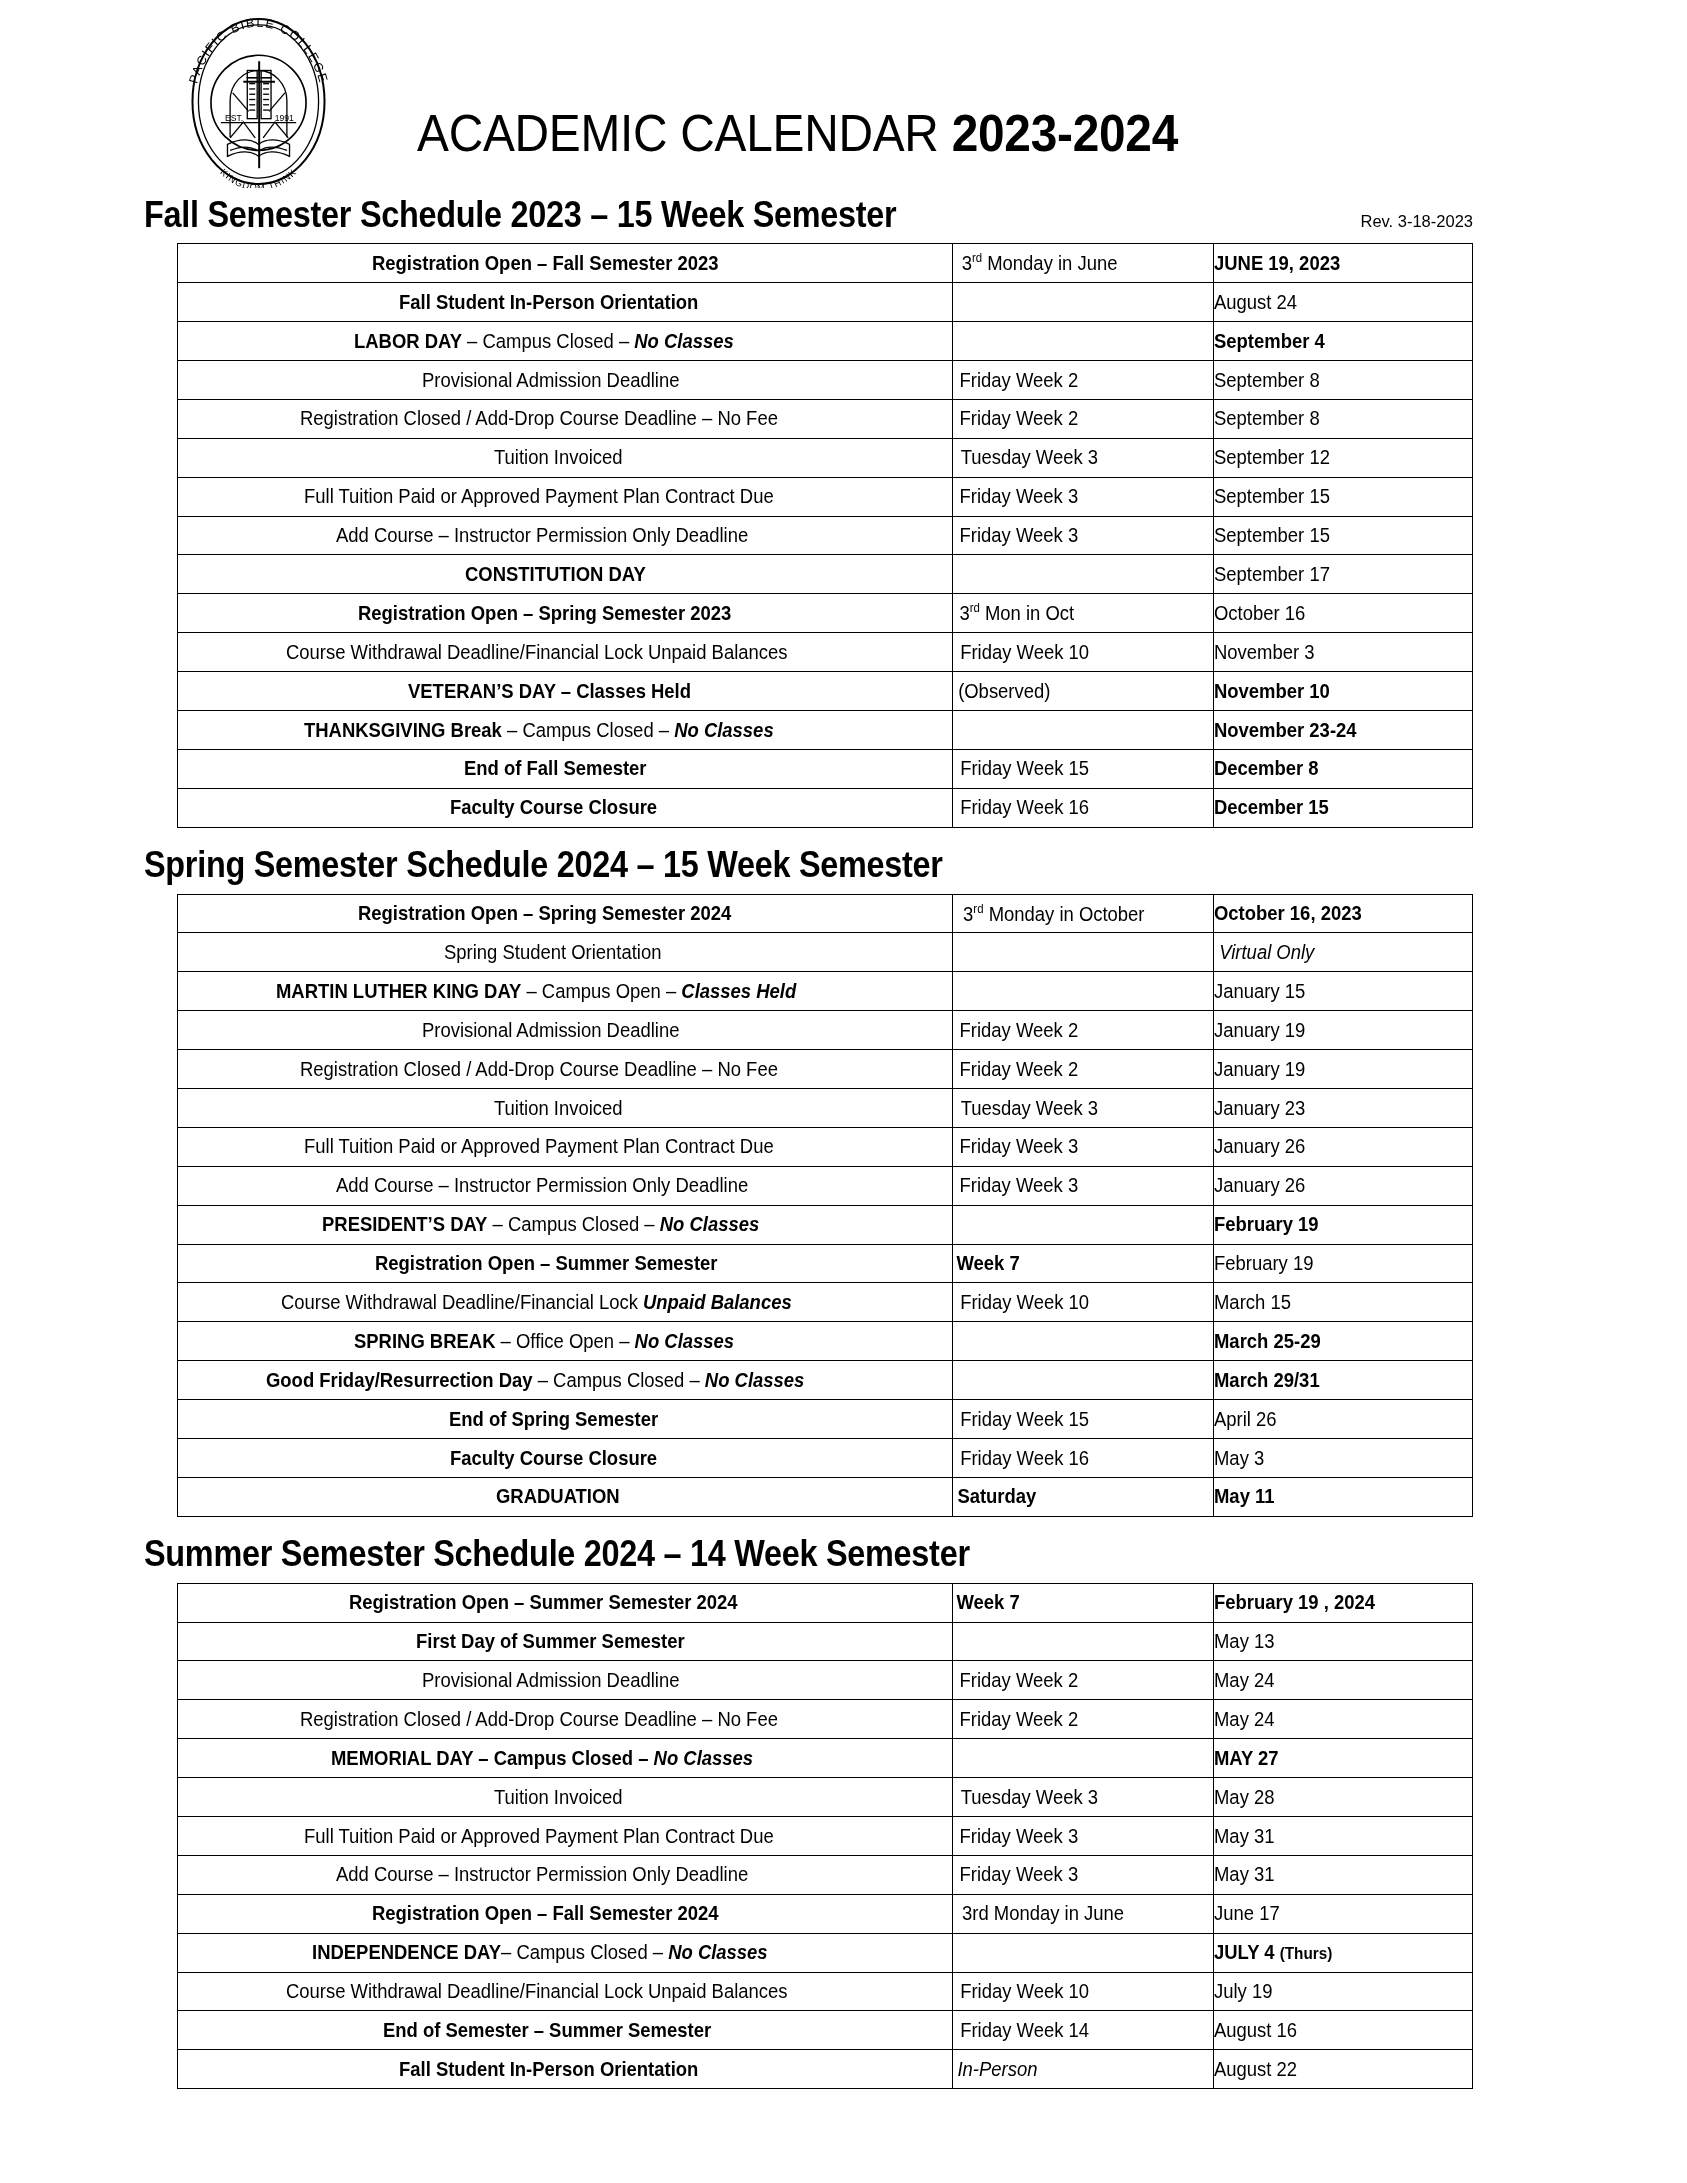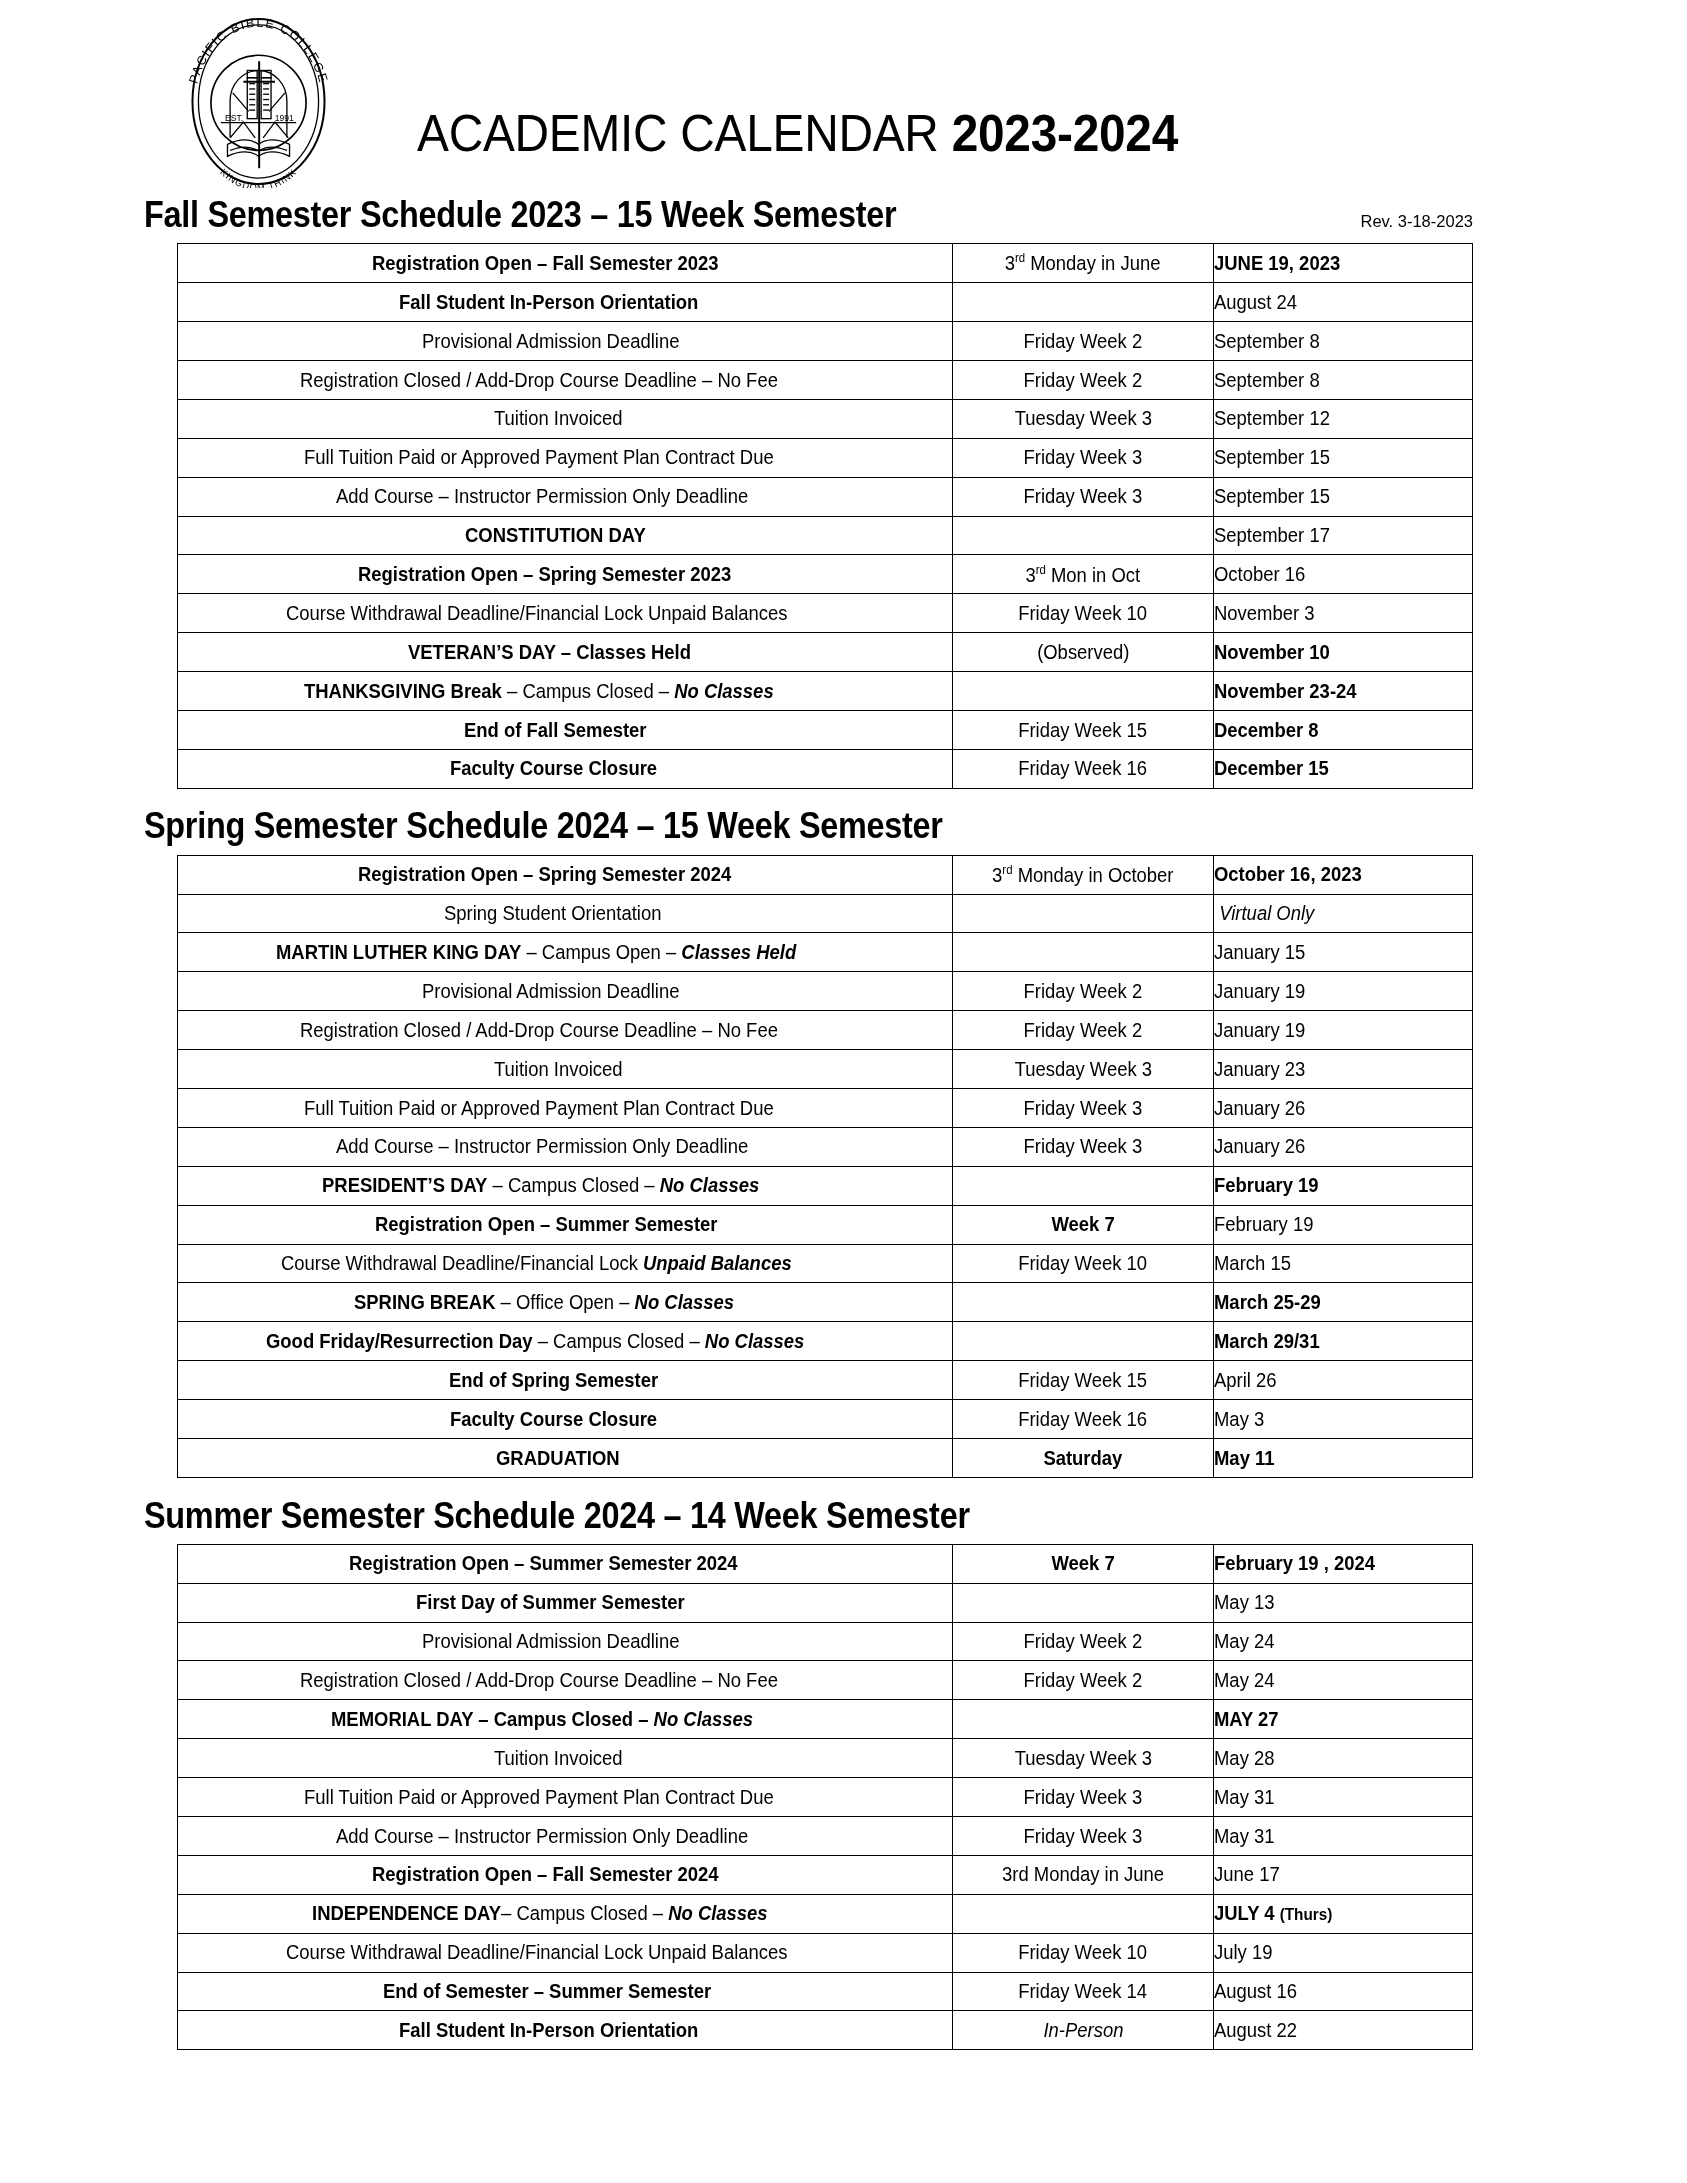--- a/index.html
+++ b/index.html
@@ -95,21 +95,21 @@
     height: 34px;
     padding: 1.3px 0 2.6px 0;
     vertical-align: middle;
     font-size: 20.5px;
     line-height: 1.05;
     font-weight: 400;
     white-space: nowrap;
     overflow: hidden;
   }
   td.ev   { padding-left: 9.3px; text-align: center; }
-  td.when { text-align: center; font-size: 19px; }
+  td.when { font-size: 19px; }
   td.date { padding-left: 9.3px; text-align: left; margin-top: 9px; }
 
   
   .b  { font-weight: 700; }
   .n  { font-weight: 400; }
   .i  { font-style: italic; }
   .bi { font-weight: 700; font-style: italic; }
   .sm { font-size: 17px; }
   .ctr { text-align: center; }
 
@@ -204,20 +204,25 @@
         <tbody>
           <tr>
             <td class="ev"><span class="cond"><span class="b">Registration Open – Fall Semester 2023</span></span></td>
             <td class="when"><span class="cond"><span class="n">3</span><sup style="font-size: 0.62em;">rd</sup><span class="n"> Monday in June</span></span></td>
             <td class="date"><span class="cond"><span class="b">JUNE 19, 2023</span></span></td>
           </tr>
           <tr>
             <td class="ev"><span class="cond"><span class="b">Fall Student In-Person Orientation</span></span></td>
             <td class="when"><span class="cond"></span></td>
             <td class="date"><span class="cond"><span class="n">August 24</span></span></td>
+          </tr>
+          <tr>
+            <td class="ev"><span class="cond"><span class="b">LABOR DAY</span><span class="n"> – Campus Closed – </span><span class="bi">No Classes</span></span></td>
+            <td class="when"><span class="cond"></span></td>
+            <td class="date"><span class="cond"><span class="b">September 4</span></span></td>
           </tr>
           <tr>
             <td class="ev"><span class="cond"><span class="n">Provisional Admission Deadline</span></span></td>
             <td class="when"><span class="cond"><span class="n">Friday Week 2</span></span></td>
             <td class="date"><span class="cond"><span class="n">September 8</span></span></td>
           </tr>
           <tr>
             <td class="ev"><span class="cond"><span class="n">Registration Closed / Add-Drop Course Deadline – No Fee</span></span></td>
             <td class="when"><span class="cond"><span class="n">Friday Week 2</span></span></td>
             <td class="date"><span class="cond"><span class="n">September 8</span></span></td>

